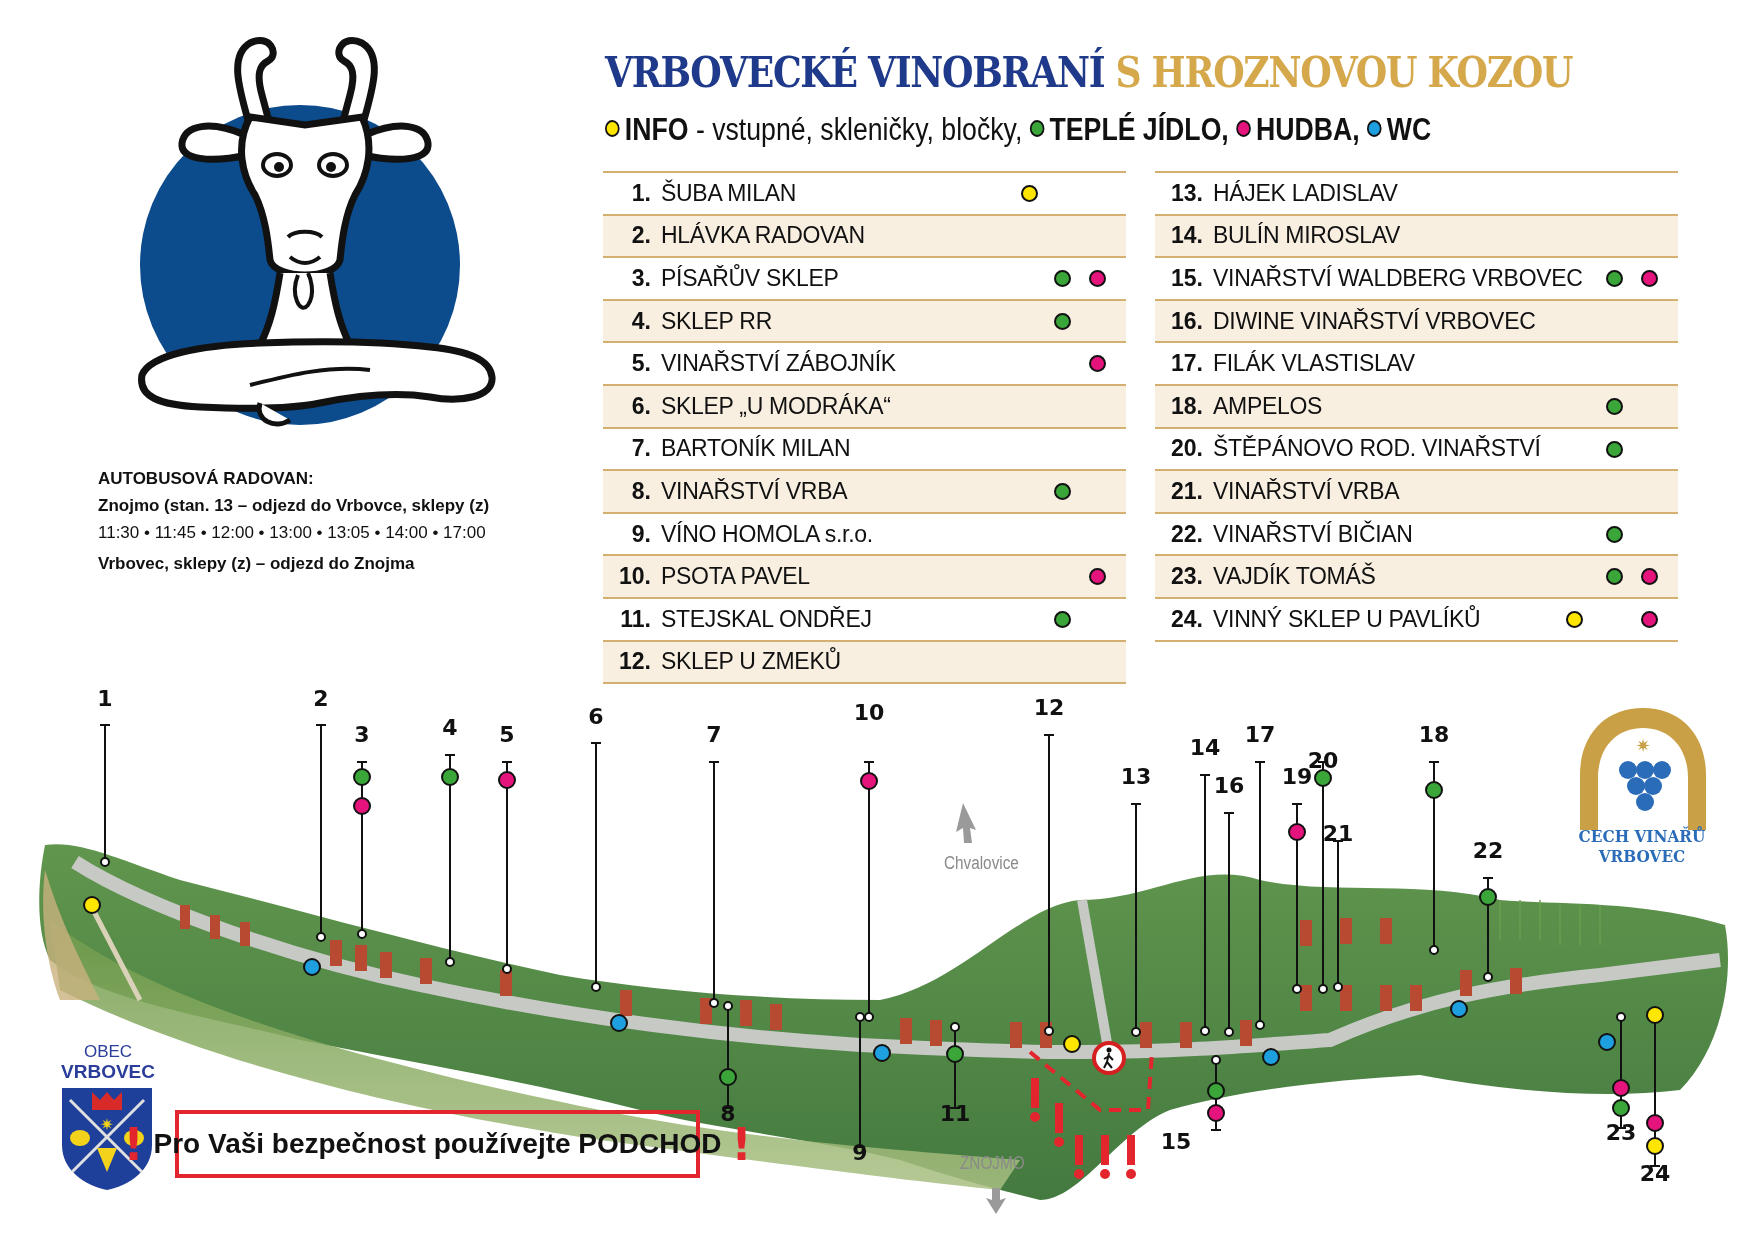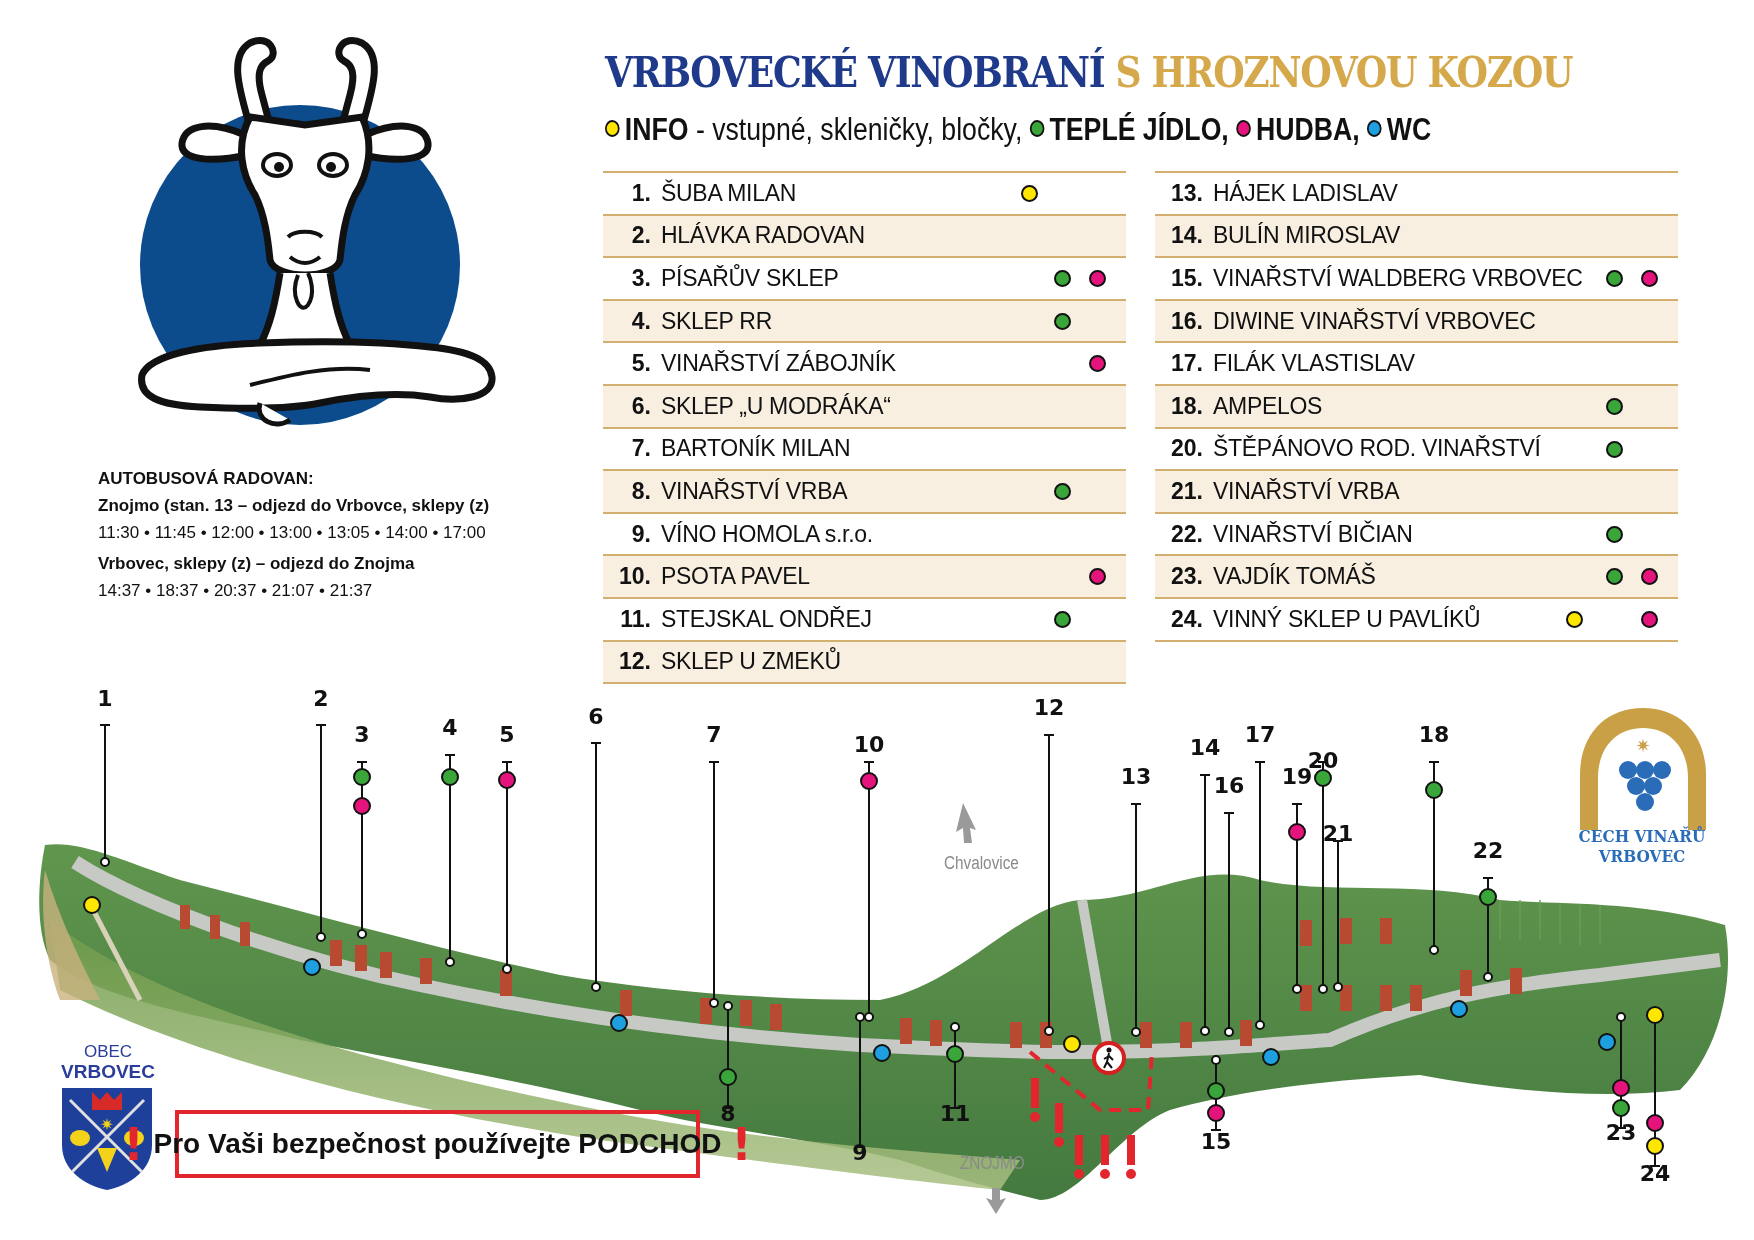--- a/index.html
+++ b/index.html
@@ -210,21 +210,20 @@
       <span class="mk info" style="background: rgb(255, 230, 0);"></span>
       <span class="mk music" style="background: rgb(229, 20, 125);"></span>
     </div>
   </div>
 
 <div class="bus">
   <div class="h">AUTOBUSOVÁ RADOVAN:</div>
   <div class="sub">Znojmo (stan. 13 – odjezd do Vrbovce, sklepy (z)</div>
   <div>11:30 • 11:45 • 12:00 • 13:00 • 13:05 • 14:00 • 17:00</div>
   <div class="sub gap">Vrbovec, sklepy (z) – odjezd do Znojma</div>
-  <div>14:37 • 18:37 •  20:37 • 21:07 • 21:37</div>
 </div>
 
 <svg class="map-svg" style="position:absolute;left:0;top:0;width:1754px;height:1240px;" viewBox="0 0 1754 1240">
   <defs>
     <linearGradient id="fieldG" x1="0" y1="0" x2="0" y2="1">
       <stop offset="0" stop-color="#6f9b4a"></stop>
       <stop offset="1" stop-color="#a9bf82"></stop>
     </linearGradient>
     <linearGradient id="treeG" x1="0" y1="0" x2="0" y2="1">
       <stop offset="0" stop-color="#4f8a3a"></stop>
@@ -481,26 +480,26 @@
 <div id="marker-labels">
     <div class="marker-label" style="left: 105px; top: 686px;">1</div>
     <div class="marker-label" style="left: 321px; top: 686px;">2</div>
     <div class="marker-label" style="left: 362px; top: 722px;">3</div>
     <div class="marker-label" style="left: 450px; top: 715px;">4</div>
     <div class="marker-label" style="left: 507px; top: 722px;">5</div>
     <div class="marker-label" style="left: 596px; top: 704px;">6</div>
     <div class="marker-label" style="left: 714px; top: 722px;">7</div>
     <div class="marker-label" style="left: 728px; top: 1101px;">8</div>
     <div class="marker-label" style="left: 860px; top: 1140px;">9</div>
-    <div class="marker-label" style="left: 869px; top: 732px;">10</div>
+    <div class="marker-label" style="left: 869px; top: 700px;">10</div>
     <div class="marker-label" style="left: 955px; top: 1101px;">11</div>
     <div class="marker-label" style="left: 1049px; top: 695px;">12</div>
     <div class="marker-label" style="left: 1136px; top: 764px;">13</div>
     <div class="marker-label" style="left: 1205px; top: 735px;">14</div>
-    <div class="marker-label" style="left: 1216px; top: 1129px;">15</div>
+    <div class="marker-label" style="left: 1176px; top: 1129px;">15</div>
     <div class="marker-label" style="left: 1229px; top: 773px;">16</div>
     <div class="marker-label" style="left: 1260px; top: 722px;">17</div>
     <div class="marker-label" style="left: 1434px; top: 722px;">18</div>
     <div class="marker-label" style="left: 1297px; top: 764px;">19</div>
     <div class="marker-label" style="left: 1323px; top: 748px;">20</div>
     <div class="marker-label" style="left: 1338px; top: 801px; margin-top: 20px;">21</div>
     <div class="marker-label" style="left: 1488px; top: 838px;">22</div>
     <div class="marker-label" style="left: 1621px; top: 1120px;">23</div>
     <div class="marker-label" style="left: 1655px; top: 1161px;">24</div>
   </div>

